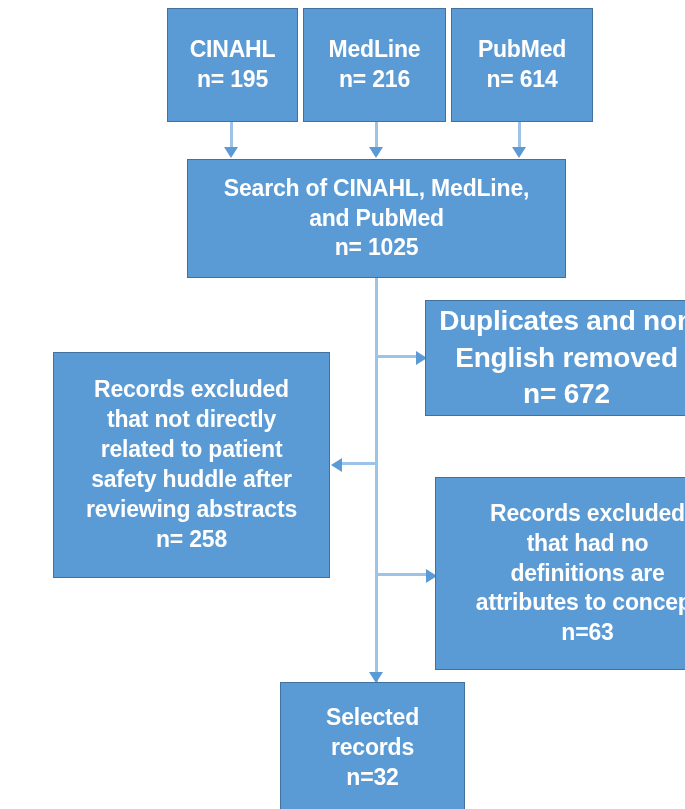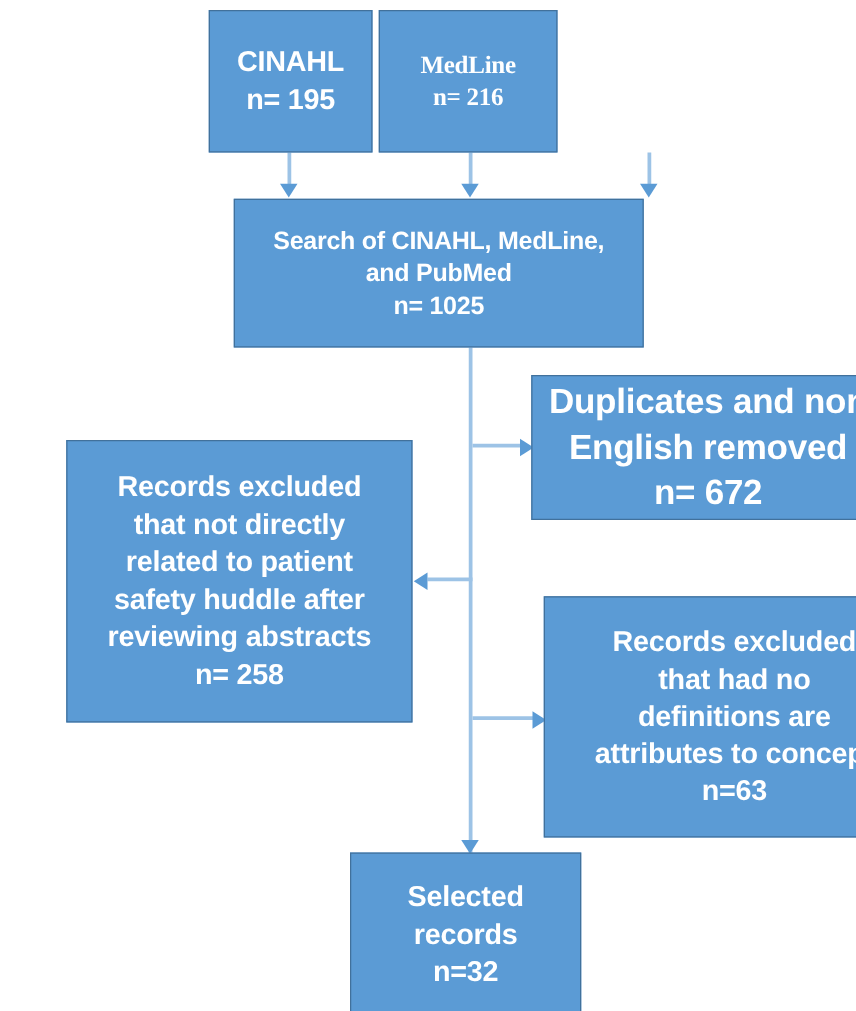--- a/index.html
+++ b/index.html
@@ -30,25 +30,25 @@
     flex-direction: column;
     align-items: center;
     justify-content: center;
     line-height: 1.30;
     letter-spacing: -0.2px;
     white-space: pre-line;
     padding: 2px 4px;
   }
   
   #node-cinahl  { left:119px; top:8px;  width:131px; height:114px; font-size:23px; }
-  #node-medline { left:255px; top:8px;  width:143px; height:114px; font-size:20px;font-family:Liberation Serif, serif; }
+  #node-medline { left:255px; top:8px;  width:143px; height:114px; font-size:23px; }
   #node-pubmed  { left:403px; top:8px;  width:142px; height:114px; font-size:23px; }
 
   
-  #node-search  { left:139px; top:159px; width:328px; height:119px; font-size:20px; }
+  #node-search  { left:139px; top:159px; width:379px; height:119px; font-size:23px; }
 
   
   #node-duplicates { left:377px; top:300px; width:283px; height:116px; font-size:28px; }
 
   
   #node-excluded-topic { left:5px; top:352px; width:277px; height:226px; font-size:23px; }
 
   
   #node-excluded-definition { left:387px; top:477px; width:305px; height:193px; font-size:23px; }
 
@@ -109,20 +109,22 @@
 
   <div class="conn-line h-line" style="left:330px; top:573px; width:50px;"></div>
   <div class="arrow arrow-right" style="left:378px; top:569px;"></div>
 
   <div class="node" id="node-cinahl">CINAHL
 n= 195</div>
 
   <div class="node" id="node-medline">MedLine
 n= 216</div>
 
+  <div class="node" id="node-pubmed">PubMed
+n= 614</div>
 
   <div class="node" id="node-search">Search of CINAHL, MedLine,
 and PubMed
 n= 1025</div>
 
   <div class="node" id="node-duplicates">Duplicates and non
 English removed
 n= 672</div>
 
   <div class="node" id="node-excluded-topic">Records excluded

